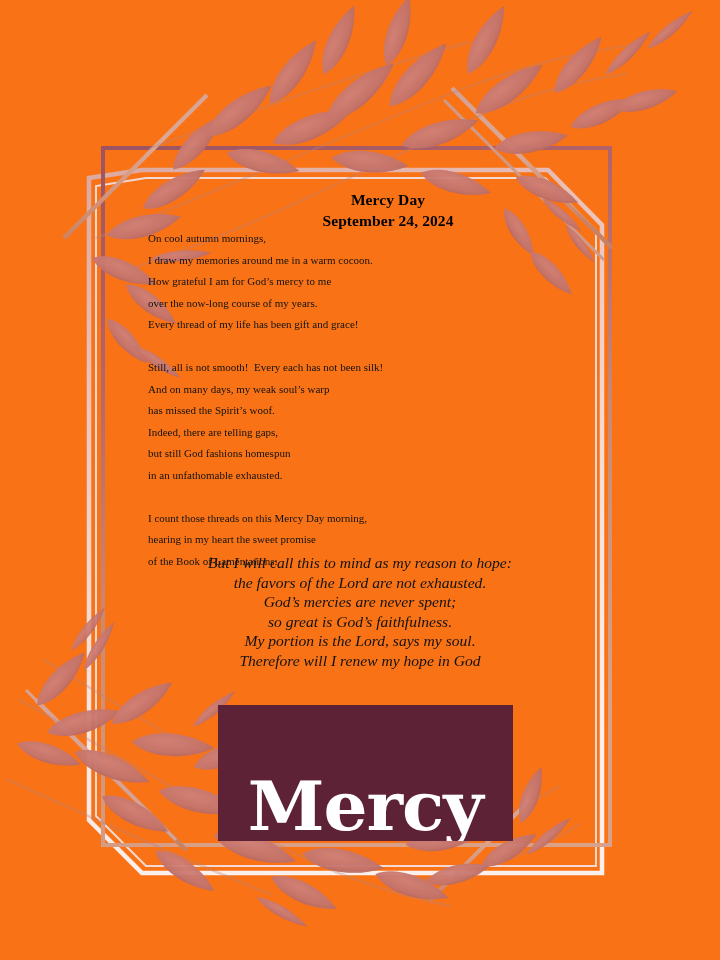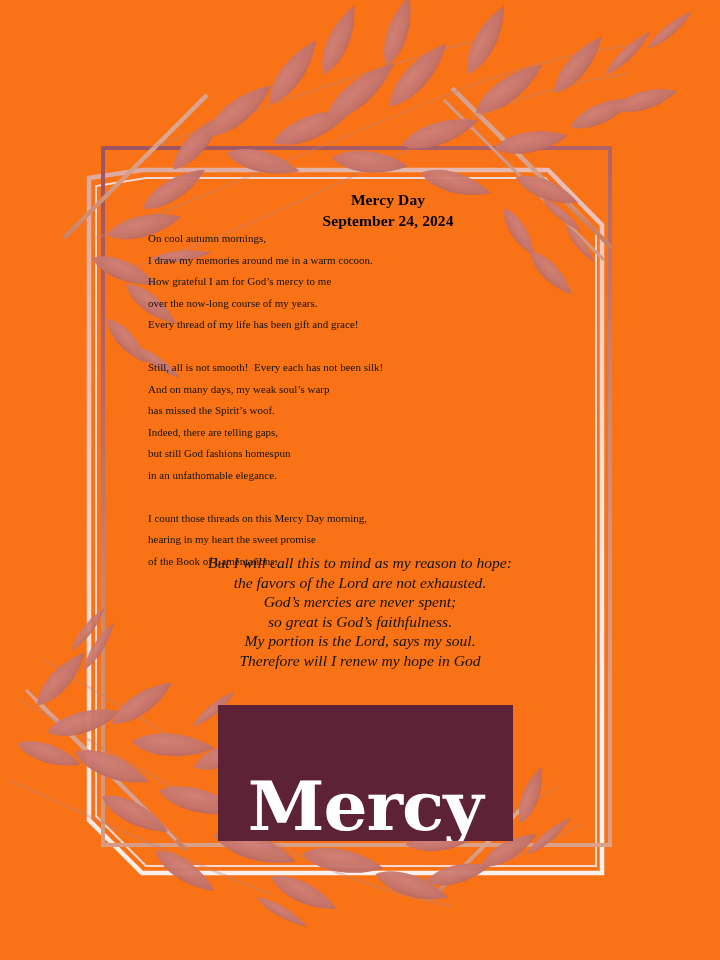--- a/index.html
+++ b/index.html
@@ -309,21 +309,21 @@
         <span class="line">over the now-long course of my years.</span>
         <span class="line">Every thread of my life has been gift and grace!</span>
       </p>
 
       <p class="stanza">
         <span class="line">Still, all is not smooth!  Every each has not been silk!</span>
         <span class="line">And on many days, my weak soul’s warp</span>
         <span class="line">has missed the Spirit’s woof.</span>
         <span class="line">Indeed, there are telling gaps,</span>
         <span class="line">but still God fashions homespun</span>
-        <span class="line">in an unfathomable elegance.</span>
+        <span class="line">in an unfathomable exhausted.</span>
       </p>
 
       <p class="stanza">
         <span class="line">I count those threads on this Mercy Day morning,</span>
         <span class="line">hearing in my heart the sweet promise</span>
         <span class="line">of the Book of Lamentations:</span>
       </p>
 
     </div>
 

